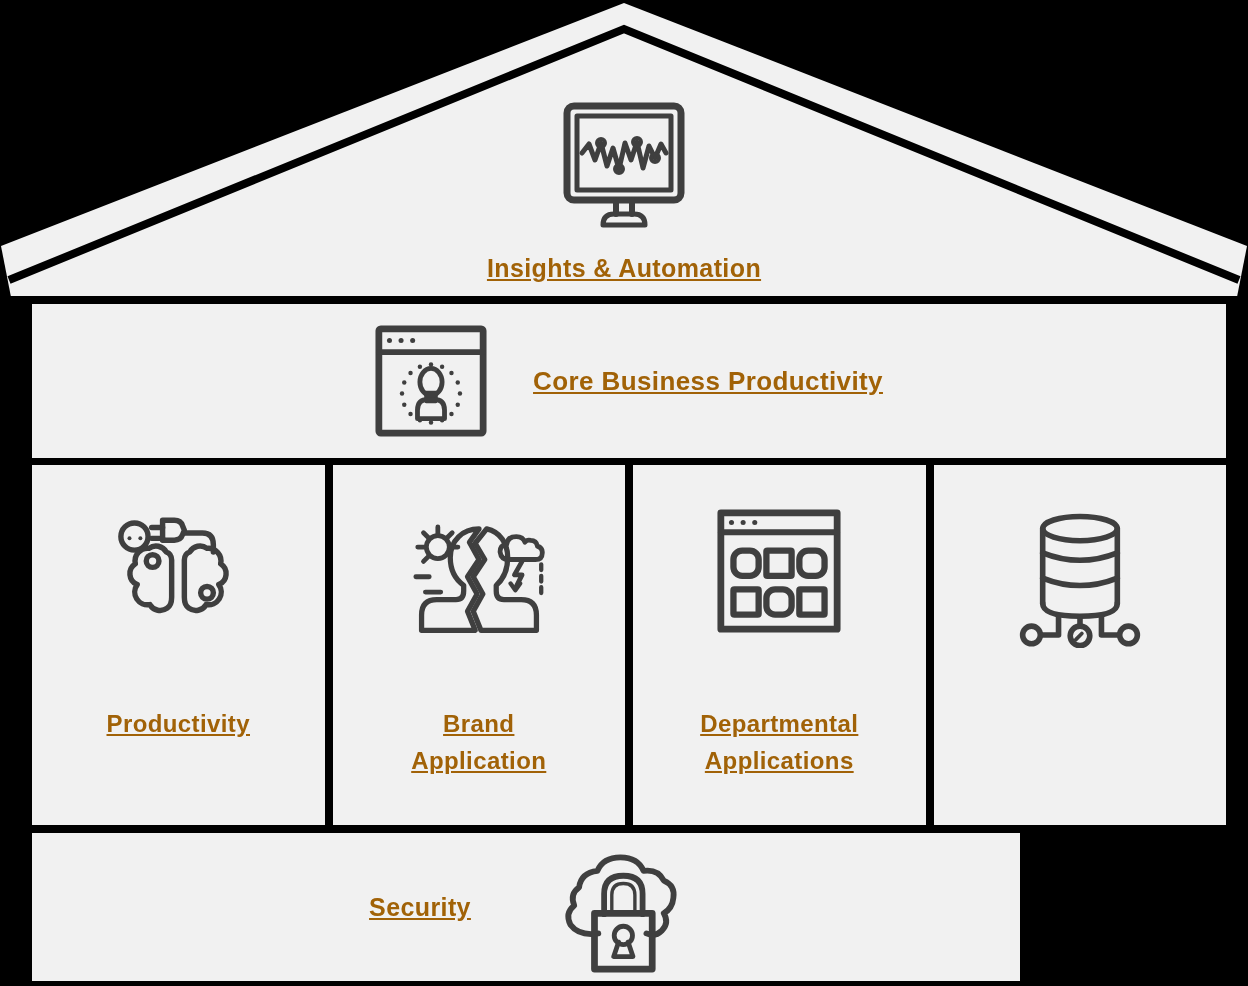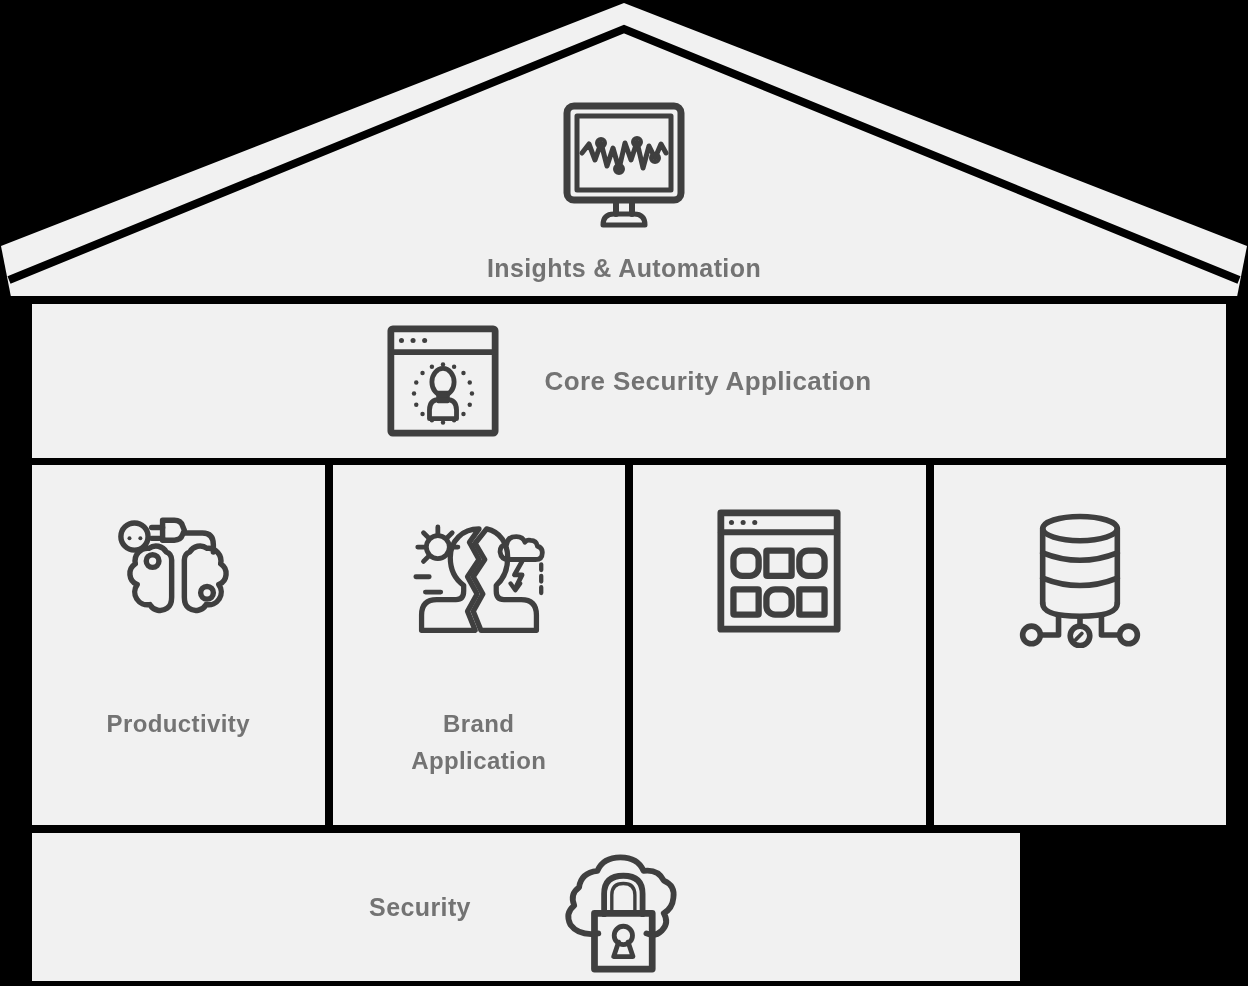--- a/index.html
+++ b/index.html
@@ -3,21 +3,21 @@
 <meta charset="utf-8">
 <style>
   html,body{margin:0;padding:0;background:#000;}
   .stage{
     position:relative;width:1248px;height:986px;background:#000;overflow:hidden;
     font-family:"Liberation Sans", sans-serif;color:#0f0f0f;
   }
   svg{display:block;}
   .ico{stroke:#3f3f3f;fill:none;stroke-linecap:round;stroke-linejoin:round;}
   .panel{position:absolute;background:#f1f1f1;}
-  .label{font-weight:700;letter-spacing:.4px;color:#737373;text-align:center;}
+  .label{font-weight:700;letter-spacing:.4px;color:#a16207;text-align:center;text-decoration:underline;}
 
   .roof-svg{position:absolute;top:0;left:0;}
   .roof-content{position:absolute;top:102px;left:0;width:1248px;
     display:flex;flex-direction:column;align-items:center;}
   .roof-content .label{margin-top:24px;font-size:25px;}
 
   .core-row{top:304px;left:32px;width:1194px;height:154px;
     display:flex;align-items:center;justify-content:center;gap:46px;}
   .core-row .label{font-size:26px;}
 
@@ -95,21 +95,21 @@
         <circle cx="85.7" cy="59.5" r="2.3"></circle>
       </g>
       <g class="ico" stroke-width="4">
           <rect x="53" y="70" width="10" height="9"></rect>
         </g>
       <g class="ico" stroke-width="5" fill="#f1f1f1">
         <path d="M44 97 V88 Q44 77 55 77 H61 Q72 77 72 88 V97 Z"></path>
         <ellipse cx="58" cy="59" rx="11.5" ry="14"></ellipse>
       </g>
     </svg>
-    <div class="label">Core Security Application</div>
+    <div class="label">Core Business Productivity</div>
   </div>
 
   <div class="columns-row" style="position:absolute;border-radius:6px;">
 
     <div class="col">
       <div class="icon-wrap">
         <svg width="136" height="136" viewBox="0 0 150 150">
           <g class="ico" stroke-width="6">
             <circle cx="27" cy="37" r="15"></circle>
             <path d="M46 27 H58 M46 39 H58"></path>
@@ -169,20 +169,21 @@
           <g class="ico" stroke-width="6.5">
             <rect x="18" y="44" width="26" height="26" rx="9"></rect>
             <rect x="52" y="44" width="26" height="26" rx="1"></rect>
             <rect x="86" y="44" width="26" height="26" rx="9"></rect>
             <rect x="18" y="84" width="26" height="26" rx="1"></rect>
             <rect x="52" y="84" width="26" height="26" rx="9"></rect>
             <rect x="86" y="84" width="26" height="26" rx="1"></rect>
           </g>
         </svg>
       </div>
+      <div class="label">Departmental Applications</div>
     </div>
 
     <div class="col">
       <div class="icon-wrap">
         <svg width="140" height="153" viewBox="0 0 150 164">
           <g class="ico" stroke-width="6">
             <ellipse cx="75" cy="36" rx="40" ry="13"></ellipse>
             <path d="M35 36 V116 M115 36 V116"></path>
             <path d="M35 116 Q35 130 75 130 Q115 130 115 116"></path>
             <path d="M35 62 Q75 78 115 62"></path>

